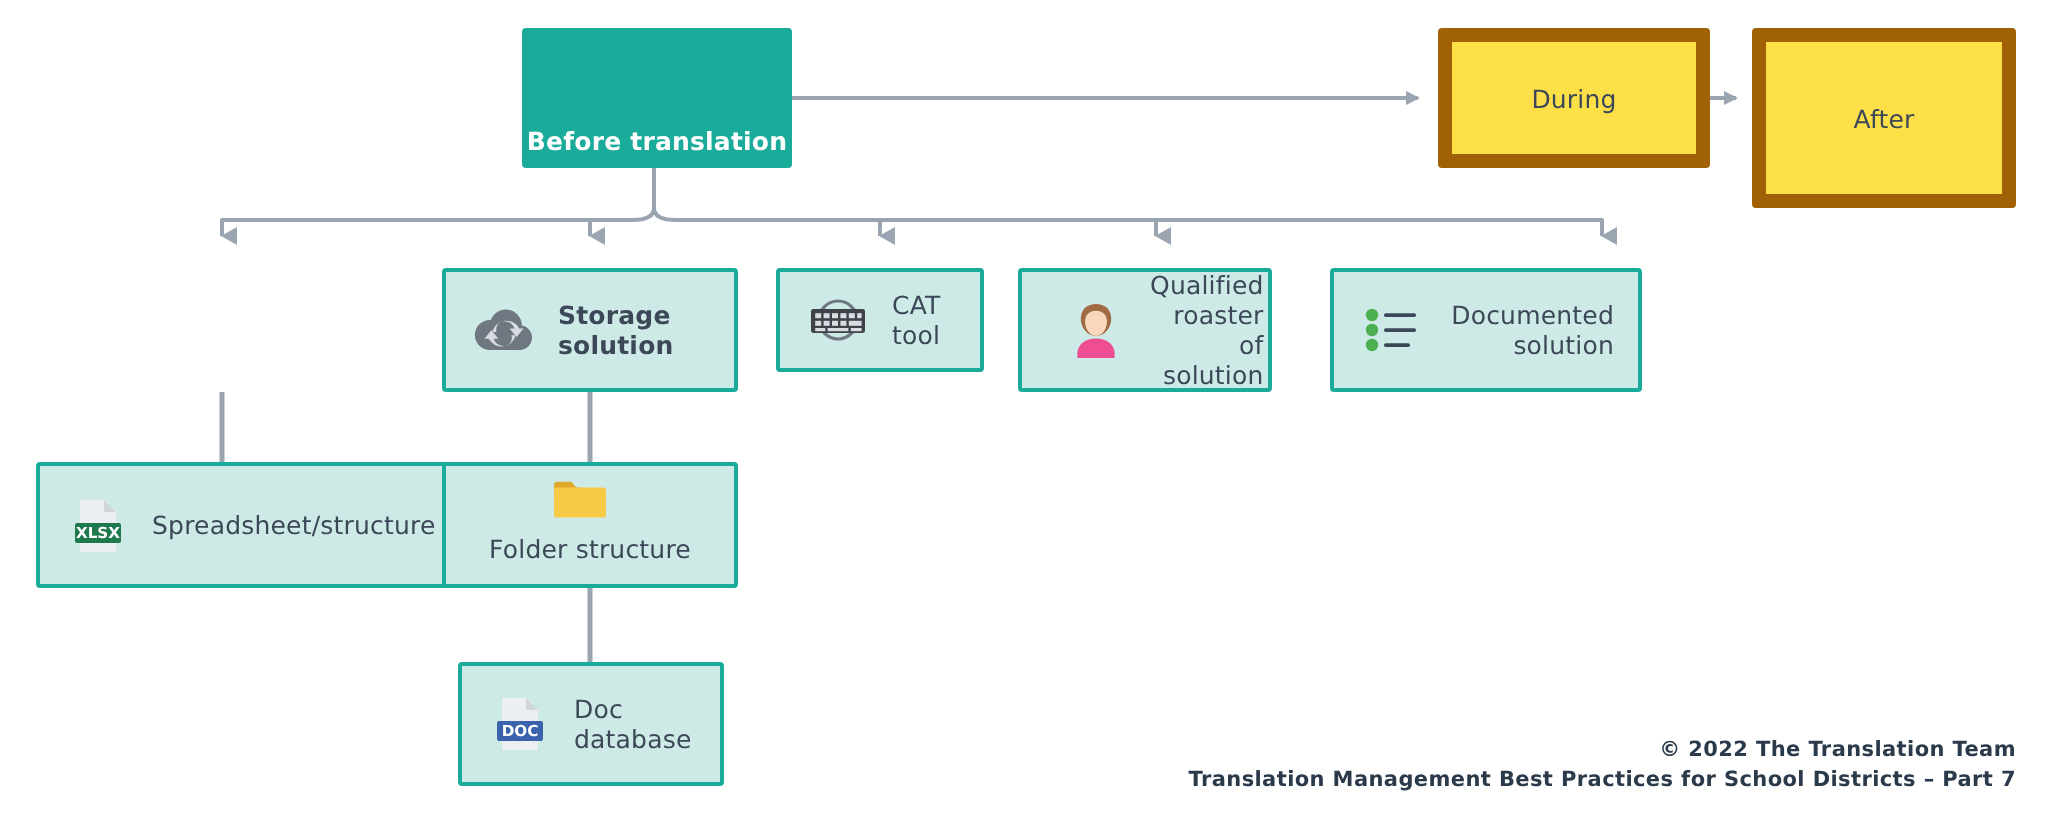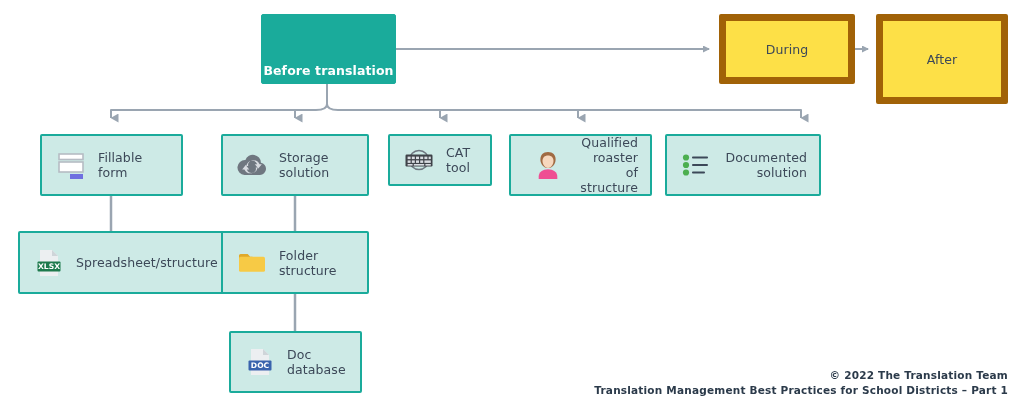--- a/index.html
+++ b/index.html
@@ -110,32 +110,22 @@
   </div>
 
   <div class="node stage-plain" style="left:719px;top:14px;width:136px;height:70px;">
     <span class="label">During</span>
   </div>
 
   <div class="node stage-plain" style="left:876px;top:14px;width:132px;height:90px;">
     <span class="label">After</span>
   </div>
 
-  <div class="node item align-left" style="left:40px;top:134px;width:143px;height:62px;">
-    <span class="icon">
-      <svg class="ico-svg" viewBox="0 0 34 34">
-        <rect x="5" y="6" width="24" height="5.5" fill="#ffffff" stroke="#b6bcc4" stroke-width="1.6"></rect>
-        <rect x="5" y="14" width="24" height="10" fill="#ffffff" stroke="#b6bcc4" stroke-width="1.6"></rect>
-        <rect x="16" y="26" width="13" height="5" fill="#6f6fe0"></rect>
-      </svg>
-    </span>
-    <span class="label">Fillable form</span>
-  </div>
-
-  <div class="node item align-left" style="left:221px;top:134px;width:148px;height:62px;">
+
+  <div class="node item align-left" style="left:221px;top:134px;width:148px;height:62px;font-weight:bold;">
     <span class="icon">
       <svg class="ico-svg" viewBox="0 0 34 34">
         <path d="M9.5 27h15.5a6.2 6.2 0 0 0 .9-12.3A8 8 0 0 0 10.4 12 6.6 6.6 0 0 0 9.5 27z" fill="#6f7780"></path>
         <path d="M17 12.6a5.6 5.6 0 0 1 5.2 3.6h-2.4l3.5 4.3 3.5-4.3h-2.2A7.2 7.2 0 0 0 11.2 18h2.1a4.1 4.1 0 0 1 3.7-5.4z" fill="#d7dbe0"></path>
         <path d="M17 25a5.6 5.6 0 0 1-5.2-3.6h2.4l-3.5-4.3L7.2 21.4h2.2A7.2 7.2 0 0 0 22.8 19.6h-2.1A4.1 4.1 0 0 1 17 25z" fill="#d7dbe0"></path>
       </svg>
     </span>
     <span class="label">Storage solution</span>
   </div>
 
@@ -158,31 +148,31 @@
           <rect x="22.4" y="17.4" width="6.4" height="2.5"></rect>
           <rect x="5.6" y="21.0" width="5" height="1.6"></rect>
           <rect x="11.8" y="21.0" width="10.4" height="1.6"></rect>
           <rect x="23.4" y="21.0" width="5.4" height="1.6"></rect>
         </g>
       </svg>
     </span>
     <span class="label">CAT tool</span>
   </div>
 
-  <div class="node item align-right" style="left:509px;top:134px;width:143px;height:62px;padding-left:20px;">
+  <div class="node item align-right" style="left:509px;top:134px;width:127px;height:62px;padding-left:20px;">
     <span class="icon">
       <svg class="ico-svg" viewBox="0 0 34 34">
         <path d="M17 4c-5 0-7.6 3.2-7.6 7.4 0 4.6 3.3 8.6 7.6 8.6s7.6-4 7.6-8.6C24.6 7.2 22 4 17 4z" fill="#a06a42"></path>
         <path d="M17 7.4c-3.4 0-5.5 2.2-5.5 5.4 0 3.9 2.6 7.2 5.5 7.2s5.5-3.3 5.5-7.2c0-3.2-2.1-5.4-5.5-5.4z" fill="#f7d7bd"></path>
         <path d="M17 21.2c-5.2 0-9.3 3-9.3 7.3V31h18.6v-2.5c0-4.3-4.1-7.3-9.3-7.3z" fill="#ef4e93"></path>
       </svg>
     </span>
     <span class="label">
       <span>Qualified roaster</span><br>
-      <span>of structure</span>
+      <span>of solution</span>
     </span>
   </div>
 
   <div class="node item align-right" style="left:665px;top:134px;width:156px;height:62px;">
     <span class="icon">
       <svg class="ico-svg" viewBox="0 0 34 34">
         <circle cx="7" cy="9.5" r="3.1" fill="#4caf50"></circle>
         <circle cx="7" cy="17" r="3.1" fill="#4caf50"></circle>
         <circle cx="7" cy="24.5" r="3.1" fill="#4caf50"></circle>
         <rect x="13" y="8.6" width="16" height="1.9" rx=".9" fill="#3c4858"></rect>
@@ -201,21 +191,21 @@
       <svg class="ico-svg" viewBox="0 0 34 34">
         <path d="M8 4h12l6 6v20H8z" fill="#eceff1"></path>
         <path d="M20 4l6 6h-6z" fill="#cfd5d9"></path>
         <rect x="5.5" y="15.5" width="23" height="10" rx="1" fill="#1e7a4d"></rect>
         <text x="17" y="23.2" font-family="DejaVu Sans, sans-serif" font-size="7.6" font-weight="bold" fill="#ffffff" text-anchor="middle">XLSX</text>
       </svg>
     </span>
     <span class="label">Spreadsheet/structure</span>
   </div>
 
-  <div class="node item align-left" style="left:221px;top:231px;width:148px;height:63px;">
+  <div class="node item align-left" style="left:221px;top:231px;width:148px;height:63px;flex-direction:column;">
     <span class="icon">
       <svg class="ico-svg" viewBox="0 0 34 34">
         <path d="M4 9.5a1.6 1.6 0 0 1 1.6-1.6h7.1l2.4 2.8h2.4v3.6H4z" fill="#e0a92b"></path>
         <path d="M4 12.4a1.6 1.6 0 0 1 1.6-1.6h22.8A1.6 1.6 0 0 1 30 12.4v11.8a1.6 1.6 0 0 1-1.6 1.6H5.6A1.6 1.6 0 0 1 4 24.2z" fill="#f7ca45"></path>
       </svg>
     </span>
     <span class="label">Folder structure</span>
   </div>
 
   <div class="node item align-left" style="left:229px;top:331px;width:133px;height:62px;">
@@ -225,16 +215,16 @@
         <path d="M20 4l6 6h-6z" fill="#cfd5d9"></path>
         <rect x="5.5" y="15.5" width="23" height="10" rx="1" fill="#3a63ad"></rect>
         <text x="17" y="23.2" font-family="DejaVu Sans, sans-serif" font-size="7.6" font-weight="bold" fill="#ffffff" text-anchor="middle">DOC</text>
       </svg>
     </span>
     <span class="label">Doc database</span>
   </div>
 
   <div id="footer">
     <div>© 2022 The Translation Team</div>
-    <div>Translation Management Best Practices for School Districts – Part 1</div>
+    <div>Translation Management Best Practices for School Districts – Part 7</div>
   </div>
 
 </div>
 
 </body></html>

